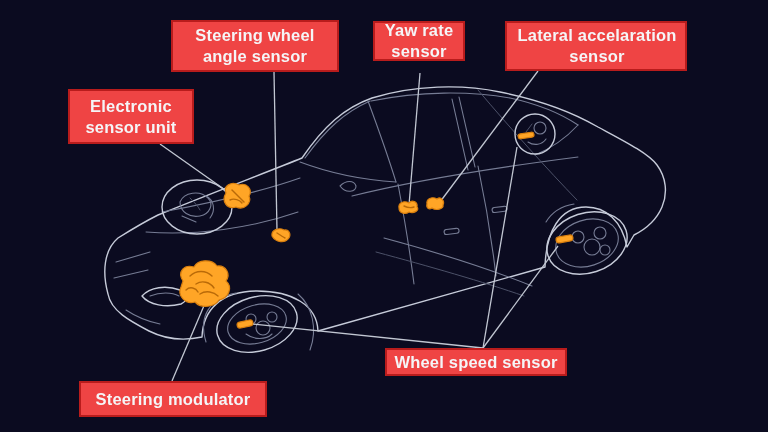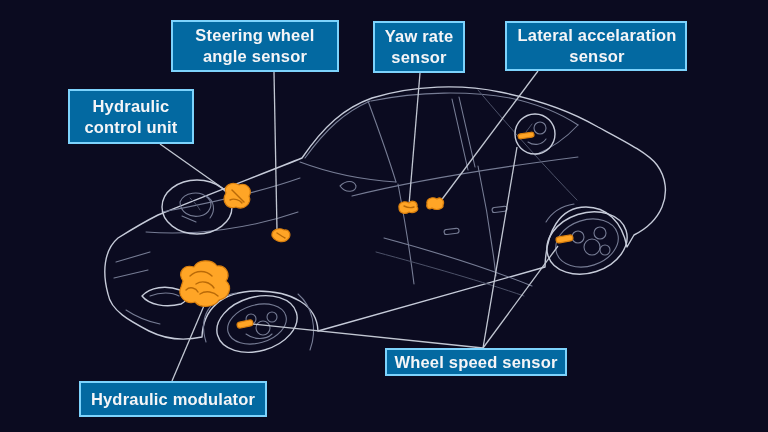--- a/index.html
+++ b/index.html
@@ -4,27 +4,27 @@
 <style>
   html,body{margin:0;padding:0;}
   body{
     width:768px;height:432px;position:relative;overflow:hidden;
     background:#0b0b20;
     font-family:"Liberation Sans", sans-serif;
   }
   svg{position:absolute;left:0;top:0;z-index:1;}
   .lbl{
     position:absolute;z-index:2;box-sizing:border-box;
-    border:2px solid #7dd3fc;background:#0369a1;color:#f5f5f7;
+    border:2px solid #b91c1c;background:#ef4444;color:#f5f5f7;
     display:flex;align-items:center;justify-content:center;text-align:center;
     font-weight:700;font-size:16.5px;line-height:1.25;
     padding:2px 6px;letter-spacing:0.2px;
   }
   .lbl-steering{left:171px;top:20px;width:168px;height:52px;}
-  .lbl-yaw{left:373px;top:21px;width:92px;height:52px;}
+  .lbl-yaw{left:373px;top:21px;width:92px;height:40px;}
   .lbl-lateral{left:505px;top:21px;width:182px;height:50px;padding-left:8px;}
   .lbl-ecu{left:68px;top:89px;width:126px;height:55px;}
   .lbl-hydraulic{left:79px;top:381px;width:188px;height:36px;}
   .lbl-wheel{left:385px;top:348px;width:182px;height:28px;}
 
   .carline{stroke:#c6cbd9;fill:none;stroke-width:1.4;stroke-linecap:round;stroke-linejoin:round;}
   .dim{stroke:#767c94;stroke-width:1.1;}
   .dim2{stroke:#4c5168;stroke-width:1;}
   .leader{stroke:#c2c7d2;stroke-width:1.3;fill:none;}
   .orange{fill:#ffa526;stroke:#d97f0e;stroke-width:1.2;stroke-linejoin:round;}
@@ -157,20 +157,20 @@
 <div class="lbl lbl-steering">
   <span>Steering wheel angle sensor</span>
 </div>
 <div class="lbl lbl-yaw">
   <span>Yaw rate sensor</span>
 </div>
 <div class="lbl lbl-lateral">
   <span>Lateral accelaration sensor</span>
 </div>
 <div class="lbl lbl-ecu">
-  <span>Hydraulic control unit</span>
+  <span>Electronic sensor unit</span>
 </div>
 <div class="lbl lbl-hydraulic">
-  <span>Hydraulic modulator</span>
+  <span>Steering modulator</span>
 </div>
 <div class="lbl lbl-wheel">
   <span>Wheel speed sensor</span>
 </div>
 
 </body></html>

